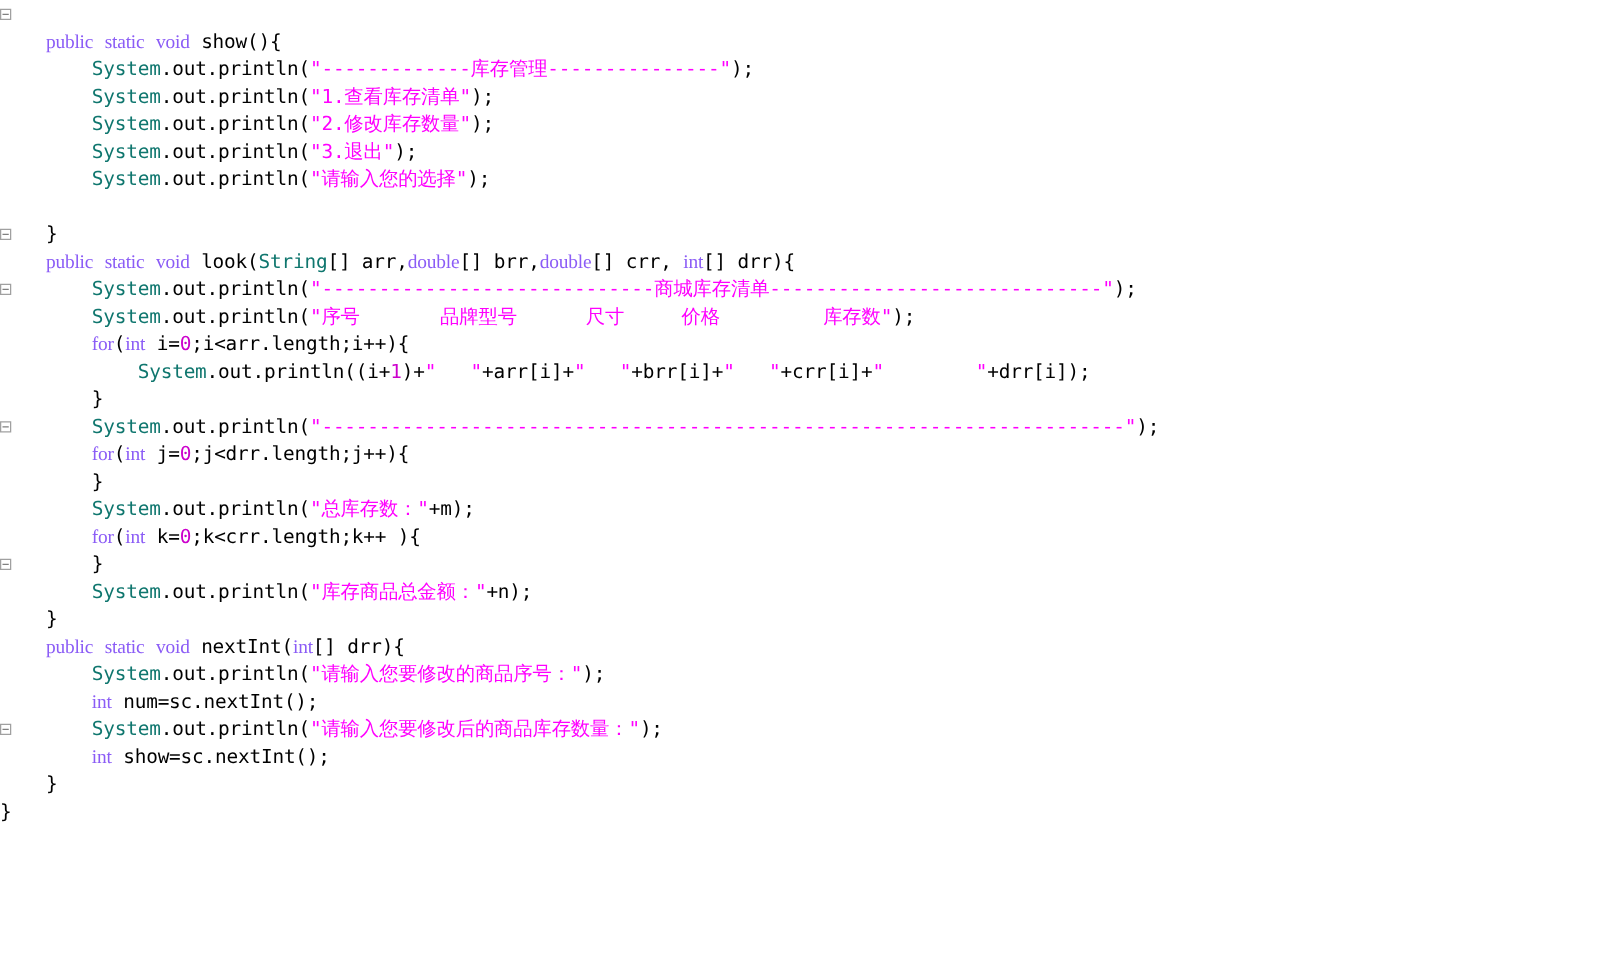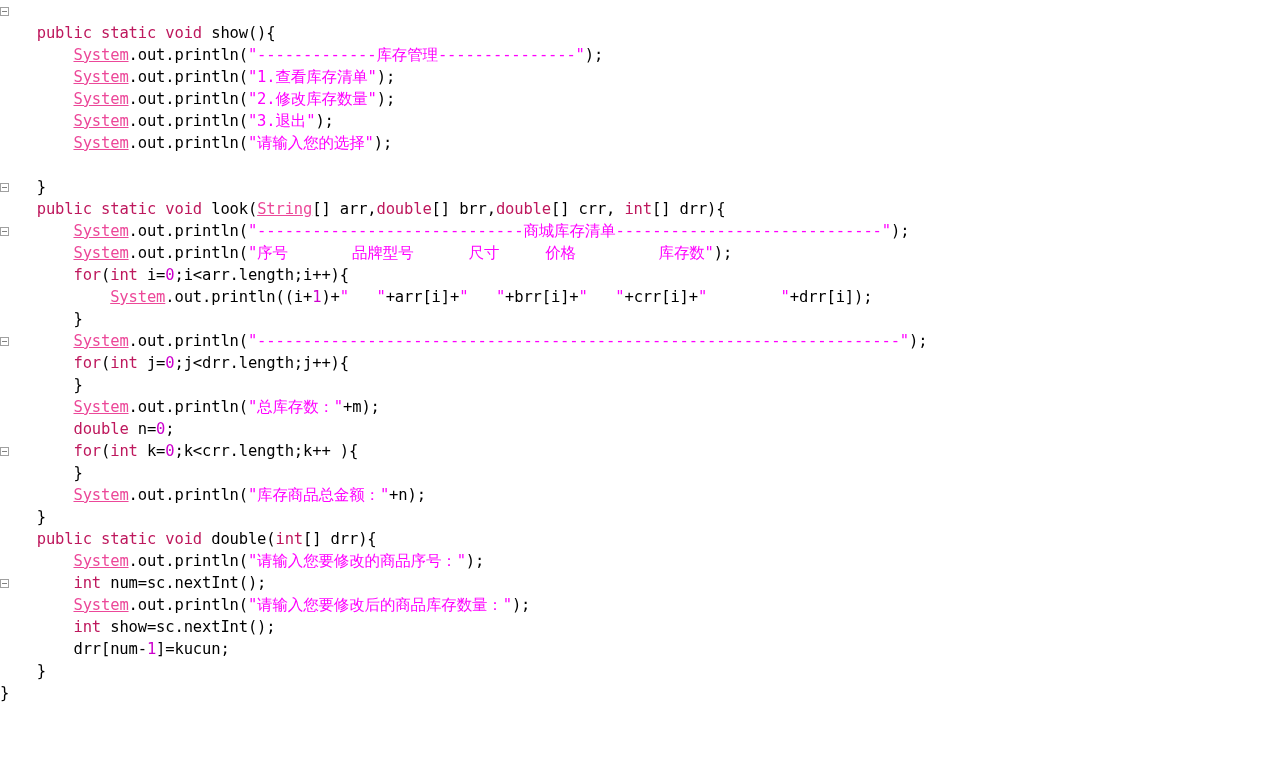--- a/index.html
+++ b/index.html
@@ -58,22 +58,22 @@
 
   .line {
     height: 22px;
     line-height: 22px;
     white-space: pre;
     font-size: 15.5px;
     font-family: "DejaVu Sans Mono", "Liberation Mono", monospace;
     letter-spacing: -0.15px;
   }
 
-  .tok-kw      { color: #be185d; }
-  .tok-cls     { color: #ec4899; text-decoration: underline; }
+  .tok-kw      { color: #8b5cf6; font-family: Liberation Serif, serif; }
+  .tok-cls     { color: #0f766e; }
   .tok-str     { color: #ff00ff; }
   .tok-num     { color: #cc00cc; }
   .tok-plain   { color: #000000; }
 </style>
 </head>
 <body>
 
 <div id="editor">
 
   <div class="gutter">
@@ -98,28 +98,26 @@
       <div class="line"><span class="tok-plain">    </span><span class="tok-kw">public</span><span class="tok-plain"> </span><span class="tok-kw">static</span><span class="tok-plain"> </span><span class="tok-kw">void</span><span class="tok-plain"> look(</span><span class="tok-cls">String</span><span class="tok-plain">[] arr,</span><span class="tok-kw">double</span><span class="tok-plain">[] brr,</span><span class="tok-kw">double</span><span class="tok-plain">[] crr, </span><span class="tok-kw">int</span><span class="tok-plain">[] drr){</span></div>
       <div class="line"><span class="tok-plain">        </span><span class="tok-cls">System</span><span class="tok-plain">.out.println(</span><span class="tok-str">"-----------------------------商城库存清单-----------------------------"</span><span class="tok-plain">);</span></div>
       <div class="line"><span class="tok-plain">        </span><span class="tok-cls">System</span><span class="tok-plain">.out.println(</span><span class="tok-str">"序号       品牌型号      尺寸     价格         库存数"</span><span class="tok-plain">);</span></div>
       <div class="line"><span class="tok-plain">        </span><span class="tok-kw">for</span><span class="tok-plain">(</span><span class="tok-kw">int</span><span class="tok-plain"> i=</span><span class="tok-num">0</span><span class="tok-plain">;i&lt;arr.length;i++){</span></div>
       <div class="line"><span class="tok-plain">            </span><span class="tok-cls">System</span><span class="tok-plain">.out.println((i+</span><span class="tok-num">1</span><span class="tok-plain">)+</span><span class="tok-str">"   "</span><span class="tok-plain">+arr[i]+</span><span class="tok-str">"   "</span><span class="tok-plain">+brr[i]+</span><span class="tok-str">"   "</span><span class="tok-plain">+crr[i]+</span><span class="tok-str">"        "</span><span class="tok-plain">+drr[i]);</span></div>
       <div class="line"><span class="tok-plain">        }</span></div>
       <div class="line"><span class="tok-plain">        </span><span class="tok-cls">System</span><span class="tok-plain">.out.println(</span><span class="tok-str">"----------------------------------------------------------------------"</span><span class="tok-plain">);</span></div>
       <div class="line"><span class="tok-plain">        </span><span class="tok-kw">for</span><span class="tok-plain">(</span><span class="tok-kw">int</span><span class="tok-plain"> j=</span><span class="tok-num">0</span><span class="tok-plain">;j&lt;drr.length;j++){</span></div>
       <div class="line"><span class="tok-plain">        }</span></div>
       <div class="line"><span class="tok-plain">        </span><span class="tok-cls">System</span><span class="tok-plain">.out.println(</span><span class="tok-str">"总库存数："</span><span class="tok-plain">+m);</span></div>
-      <div class="line"><span class="tok-plain">        </span><span class="tok-kw">double</span><span class="tok-plain"> n=</span><span class="tok-num">0</span><span class="tok-plain">;</span></div>
       <div class="line"><span class="tok-plain">        </span><span class="tok-kw">for</span><span class="tok-plain">(</span><span class="tok-kw">int</span><span class="tok-plain"> k=</span><span class="tok-num">0</span><span class="tok-plain">;k&lt;crr.length;k++ ){</span></div>
       <div class="line"><span class="tok-plain">        }</span></div>
       <div class="line"><span class="tok-plain">        </span><span class="tok-cls">System</span><span class="tok-plain">.out.println(</span><span class="tok-str">"库存商品总金额："</span><span class="tok-plain">+n);</span></div>
       <div class="line"><span class="tok-plain">    }</span></div>
-      <div class="line"><span class="tok-plain">    </span><span class="tok-kw">public</span><span class="tok-plain"> </span><span class="tok-kw">static</span><span class="tok-plain"> </span><span class="tok-kw">void</span><span class="tok-plain"> double(</span><span class="tok-kw">int</span><span class="tok-plain">[] drr){</span></div>
+      <div class="line"><span class="tok-plain">    </span><span class="tok-kw">public</span><span class="tok-plain"> </span><span class="tok-kw">static</span><span class="tok-plain"> </span><span class="tok-kw">void</span><span class="tok-plain"> nextInt(</span><span class="tok-kw">int</span><span class="tok-plain">[] drr){</span></div>
       <div class="line"><span class="tok-plain">        </span><span class="tok-cls">System</span><span class="tok-plain">.out.println(</span><span class="tok-str">"请输入您要修改的商品序号："</span><span class="tok-plain">);</span></div>
       <div class="line"><span class="tok-plain">        </span><span class="tok-kw">int</span><span class="tok-plain"> num=sc.nextInt();</span></div>
       <div class="line"><span class="tok-plain">        </span><span class="tok-cls">System</span><span class="tok-plain">.out.println(</span><span class="tok-str">"请输入您要修改后的商品库存数量："</span><span class="tok-plain">);</span></div>
       <div class="line"><span class="tok-plain">        </span><span class="tok-kw">int</span><span class="tok-plain"> show=sc.nextInt();</span></div>
-      <div class="line"><span class="tok-plain">        drr[num-</span><span class="tok-num">1</span><span class="tok-plain">]=kucun;</span></div>
       <div class="line"><span class="tok-plain">    }</span></div>
       <div class="line"><span class="tok-plain">}</span></div>
     </div>
 
 </div>
 
 </body></html>

